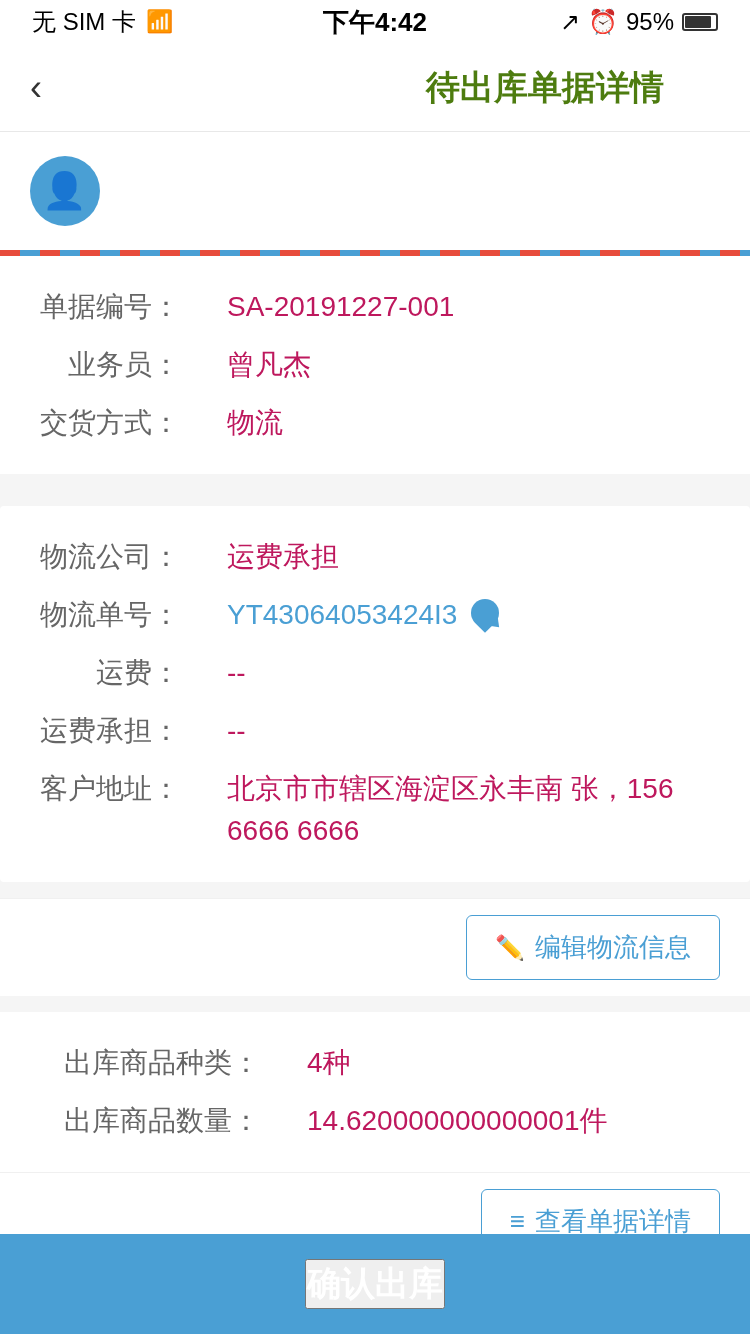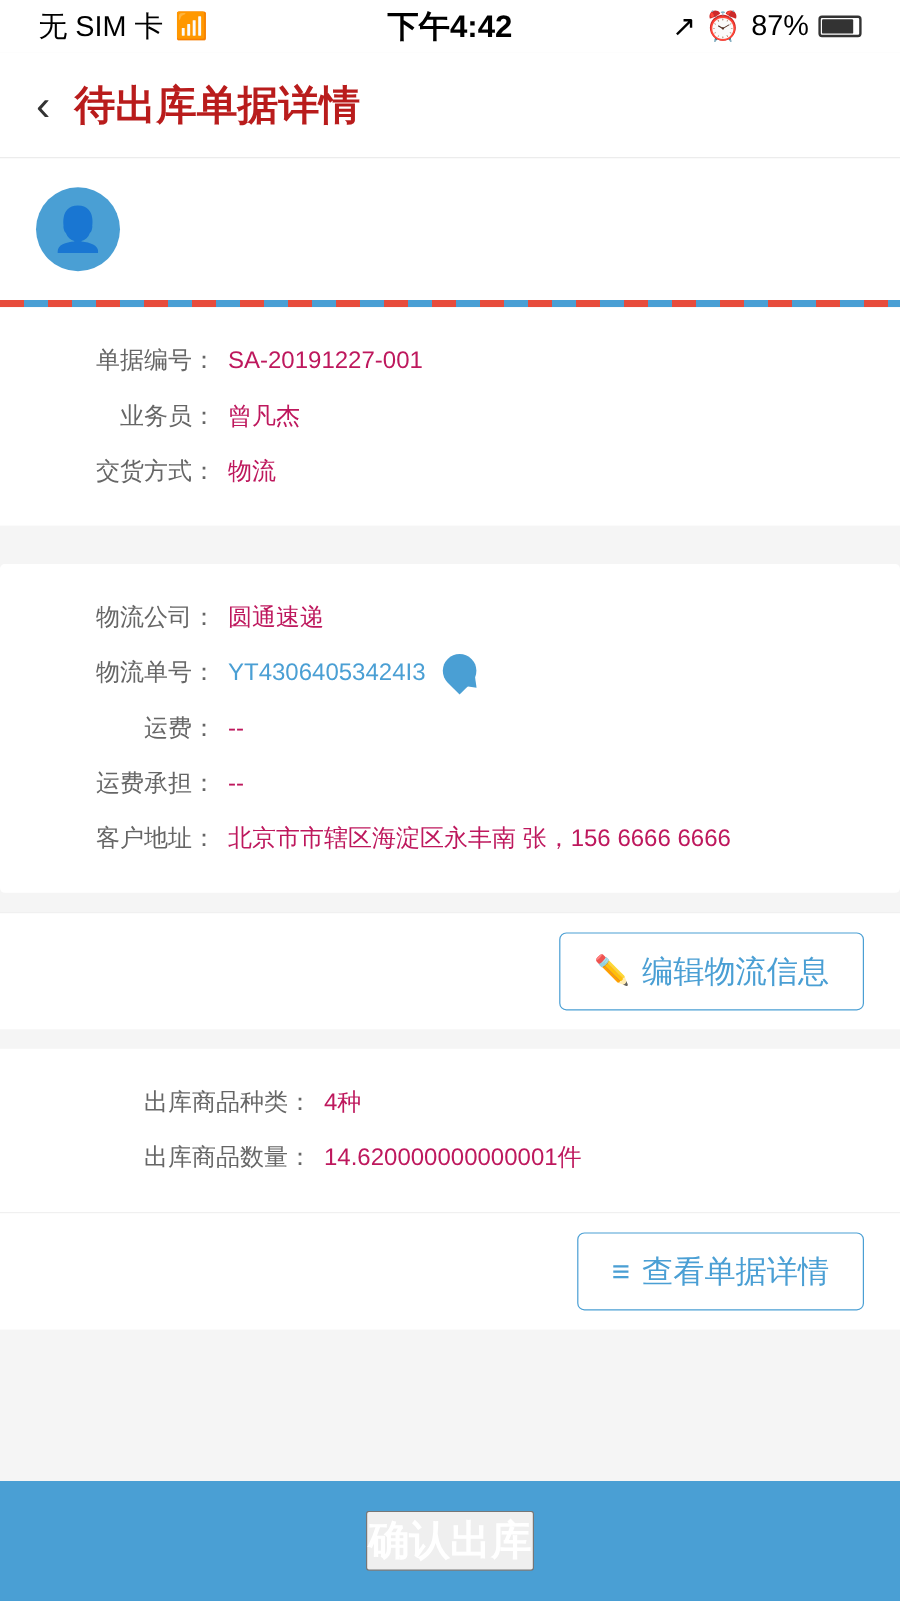--- a/index.html
+++ b/index.html
@@ -41,24 +41,24 @@
       border-bottom: 1px solid #e8e8e8;
     }
     .back-btn {
       font-size: 36px;
       color: #333;
       cursor: pointer;
       margin-right: 20px;
     }
     .nav-title {
       flex: 1;
-      text-align: left;
+      text-align: right;
       font-size: 34px;
       font-weight: 600;
-      color: #b91c1c;
+      color: #4d7c0f;
       margin-right: 56px;
     }
 
     
     .customer-header {
       background: #fff;
       padding: 24px 30px;
       display: flex;
       align-items: center;
       gap: 20px;
@@ -97,23 +97,24 @@
 
     
     .info-section {
       background: #fff;
       padding: 30px 40px;
       margin-bottom: 16px;
     }
     .info-row {
       display: flex;
       margin-bottom: 16px;
-      font-size: 20px;
+      font-size: 28px;
       color: #333;
       align-items: flex-start;
+      gap: 37px;
     }
     .info-row:last-child { margin-bottom: 0; }
     .info-label {
       color: #666;
       min-width: 140px;
       text-align: right;
       flex-shrink: 0;
       line-height: 1.5;
     }
     .info-value {
@@ -241,21 +242,21 @@
 
 <div class="status-bar">
   <div class="status-left">
     <span>无 SIM 卡</span>
     <span class="wifi-icon">📶</span>
   </div>
   <div class="status-center">下午4:42</div>
   <div class="status-right">
     <span>↗</span>
     <span>⏰</span>
-    <span>87%</span>
+    <span>95%</span>
     <div class="battery">
       <div class="battery-fill"></div>
     </div>
   </div>
 </div>
 
 <div class="nav-bar">
   <span class="back-btn">‹</span>
   <span class="nav-title">待出库单据详情</span>
 </div>
@@ -281,21 +282,21 @@
     <span class="info-label">交货方式：</span>
     <span class="info-value">物流</span>
   </div>
 </div>
 
 <div class="gray-sep"></div>
 
 <div class="logistics-card">
   <div class="info-row">
     <span class="info-label">物流公司：</span>
-    <span class="info-value">圆通速递</span>
+    <span class="info-value">运费承担</span>
   </div>
   <div class="info-row">
     <span class="info-label">物流单号：</span>
     <span class="info-value blue" style="color:#4a9fd4; display:flex; align-items:center;">
       <span>YT43064053424I3</span>
       <span class="location-icon" style="display:inline-block; width:28px; height:28px; background:#4a9fd4; border-radius:50% 50% 50% 0; transform:rotate(-45deg); margin-left:14px; position:relative; flex-shrink:0;"></span>
     </span>
   </div>
   <div class="info-row">
     <span class="info-label">运费：</span>

